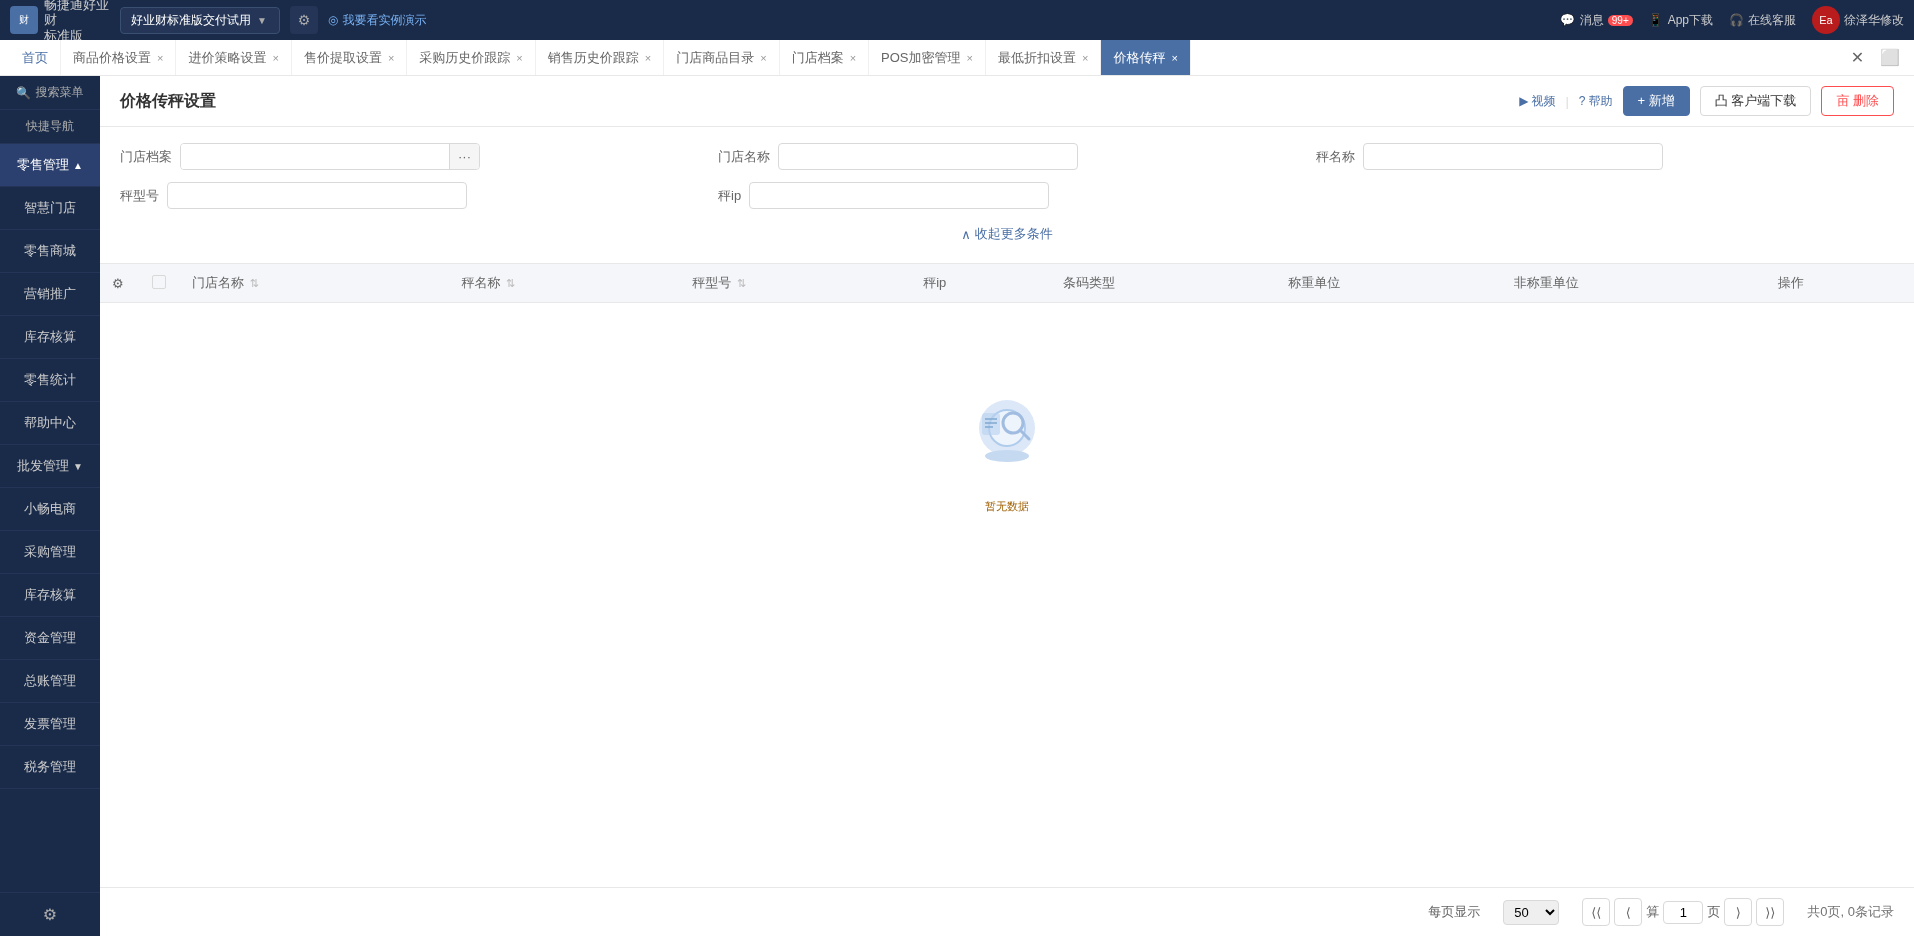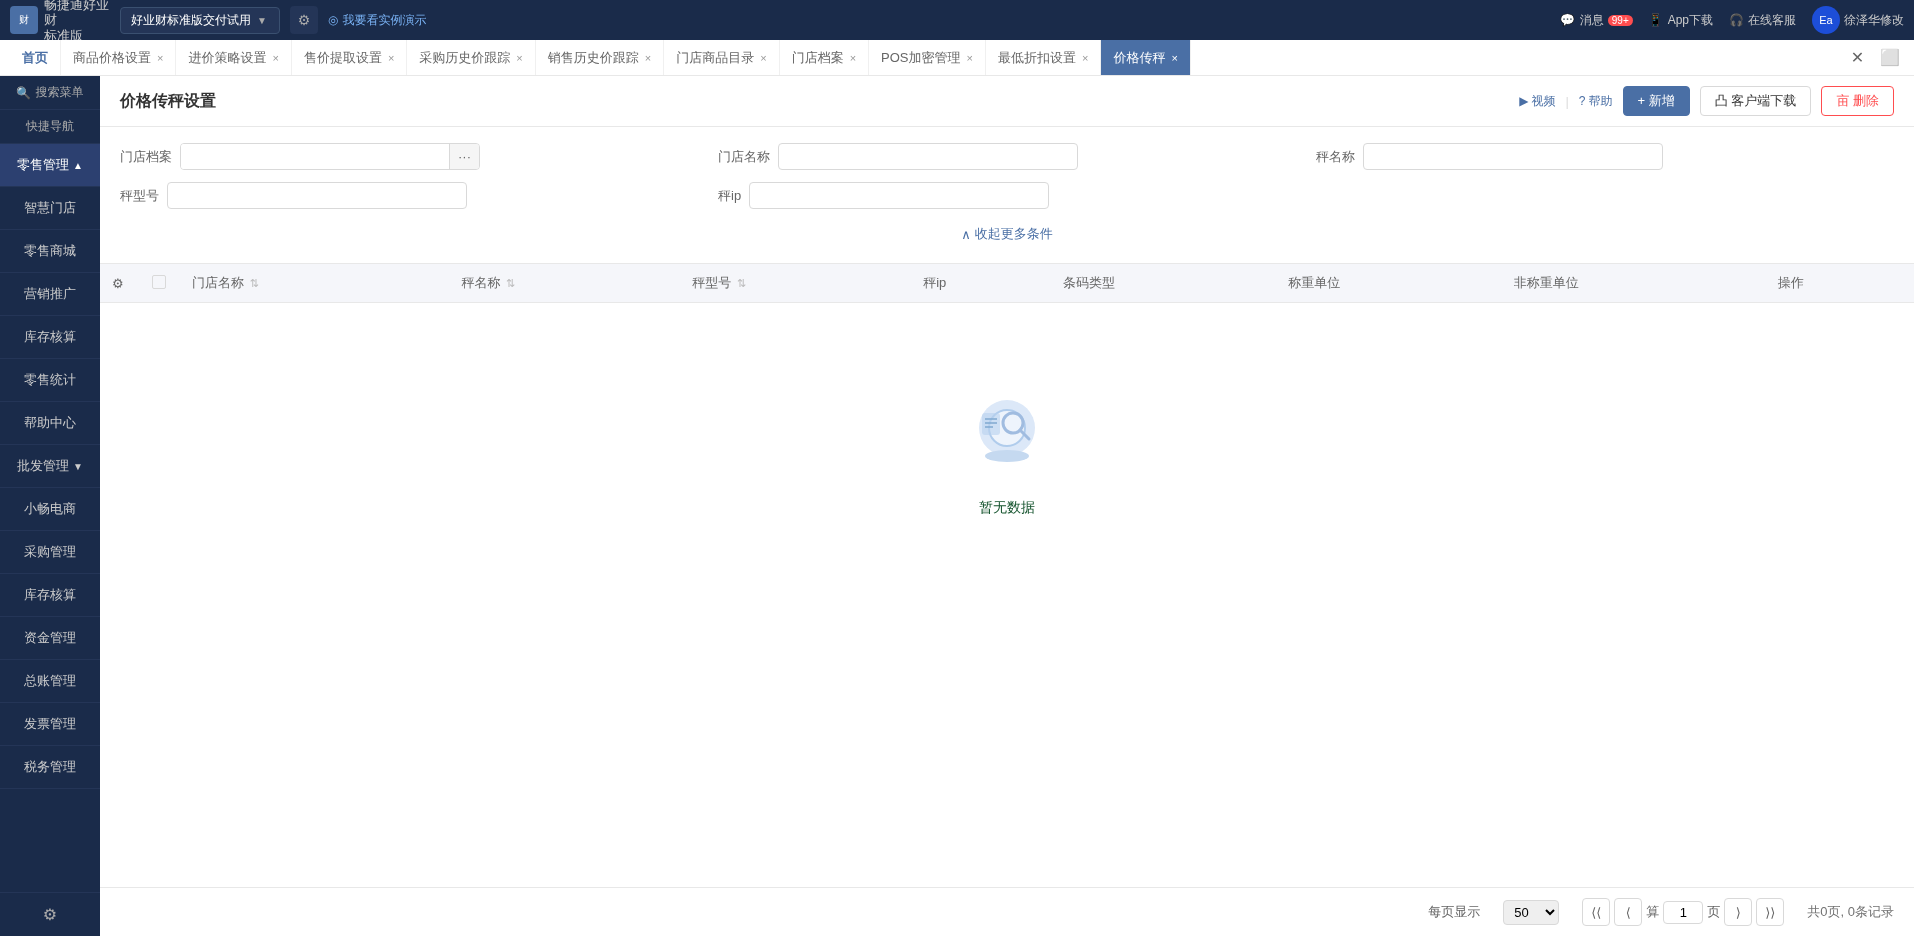--- a/index.html
+++ b/index.html
@@ -42,21 +42,21 @@
       margin-left: auto; display: flex; align-items: center; gap: 16px;
     }
     .top-action {
       display: flex; align-items: center; gap: 4px; cursor: pointer; color: #ccc; font-size: 12px;
     }
     .badge {
       background: #ff4d4f; color: #fff; border-radius: 10px;
       padding: 0 4px; font-size: 10px; min-width: 18px; text-align: center;
     }
     .avatar-circle {
-      width: 28px; height: 28px; background: #1d4ed8; border-radius: 50%;
+      width: 28px; height: 28px; background: #b91c1c; border-radius: 50%;
       display: flex; align-items: center; justify-content: center; color: #fff; font-size: 11px;
     }
 
     
     .nav-tabs {
       height: 36px;
       background: #fff;
       display: flex;
       align-items: center;
       border-bottom: 1px solid #e8e8e8;
@@ -64,21 +64,21 @@
       flex-shrink: 0;
       overflow-x: auto;
       gap: 0;
     }
     .nav-tab {
       height: 36px; padding: 0 12px; display: flex; align-items: center; gap: 4px;
       cursor: pointer; font-size: 13px; color: #666; white-space: nowrap;
       border-right: 1px solid #f0f0f0; flex-shrink: 0;
     }
     .nav-tab.active { color: #fff; background: #4a6fa5; }
-    .nav-tab.home { color: #4a6fa5; font-weight: 700; }
+    .nav-tab.home { color: #4a6fa5; font-weight: 400; }
     .nav-tab .close-x { font-size: 11px; color: #999; margin-left: 2px; }
     .nav-tab.active .close-x { color: #fff; }
     .nav-bar-right {
       margin-left: auto; display: flex; align-items: center; gap: 8px;
     }
     .nav-bar-btn { cursor: pointer; color: #666; font-size: 16px; padding: 4px; }
 
     
     .main-layout {
       display: flex; flex: 1; overflow: hidden;
@@ -180,21 +180,21 @@
     .col-check { width: 40px; text-align: center; }
     .sort-icon { color: #bbb; font-size: 11px; margin-left: 2px; }
 
     .empty-state {
       display: flex; flex-direction: column; align-items: center; justify-content: center;
       padding: 80px 20px; color: #aaa;
     }
     .empty-icon {
       width: 100px; height: 100px; margin-bottom: 16px;
     }
-    .empty-text { font-size: 14px; color: #14532d; text-align: center; }
+    .empty-text { font-size: 11px; color: #a16207; text-align: center; }
 
     
     .pagination-bar {
       background: #fff; border-top: 1px solid #e8e8e8;
       padding: 10px 20px; display: flex; align-items: center;
       justify-content: flex-end; gap: 23px; flex-shrink: 0;
     }
     .page-size-label { color: #666; font-size: 13px; }
     .page-size-select {
       border: 1px solid #d9d9d9; border-radius: 4px; padding: 3px 6px;

